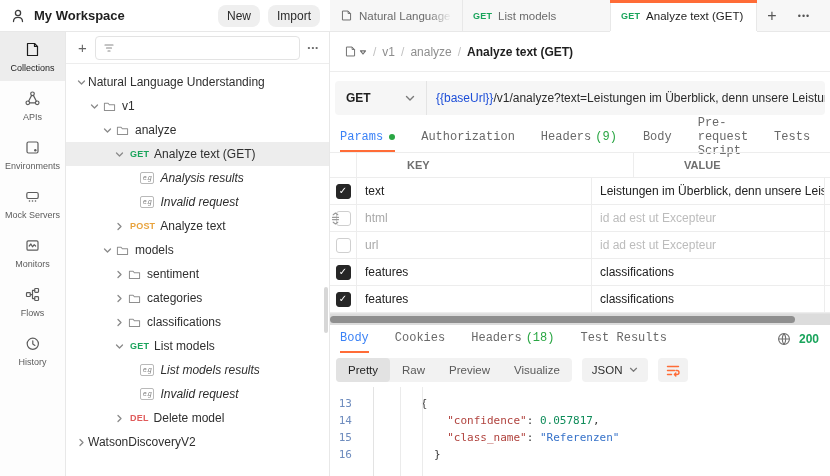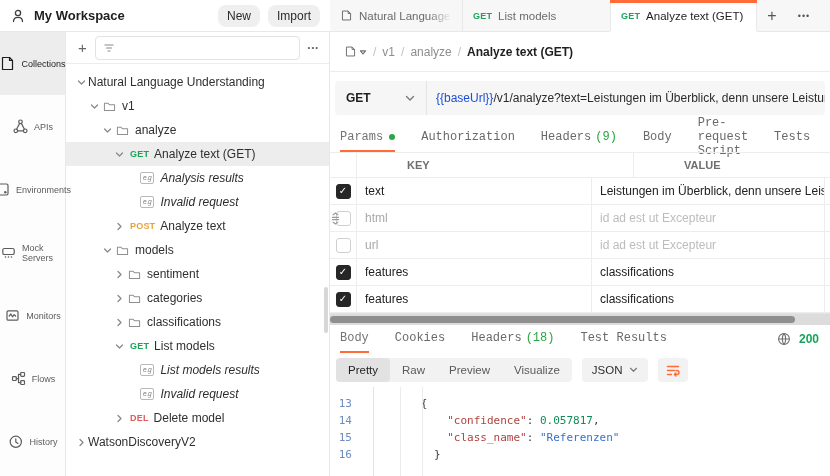--- a/index.html
+++ b/index.html
@@ -50,21 +50,21 @@
     font-size:16px; color:#555; cursor:pointer; }
   .tab-more { width:34px; display:flex; align-items:center; justify-content:center;
     font-size:9px; letter-spacing:1px; color:#555; cursor:pointer; }
 
   
   .bodyrow { display:flex; height:444px; }
 
   
   .ribbon { width:66px; flex:0 0 66px; border-right:1px solid #e8e8e8; background:#fdfdfd; }
   .rib-item {
-    height:63px; display:flex; align-items:center;
+    height:49px; display:flex; flex-direction:column; align-items:center;
     justify-content:center; gap:5px; color:#5c5c5c; cursor:pointer;
   }
   .rib-item .rib-label { font-size:9px; }
   .rib-item.active { background:#ededed; color:#1c1c1c; }
   .rib-item svg { stroke:currentColor; fill:none; stroke-width:1.2; stroke-linecap:round; stroke-linejoin:round; }
 
   
   .sidebar { width:264px; flex:0 0 264px; border-right:1px solid #e8e8e8; position:relative; overflow:hidden; }
   .sb-top { height:32px; display:flex; align-items:center; gap:8px; padding:0 10px 0 12px; border-bottom:1px solid #ededed; }
   .sb-plus { font-size:15px; color:#666; cursor:pointer; line-height:1; }
@@ -103,21 +103,21 @@
   .method-select { width:92px; flex:0 0 92px; display:flex; align-items:center; justify-content:space-between;
     padding:0 11px; border-right:1px solid #e4e4e4; height:100%; cursor:pointer; }
   .method-select .mtext { font-size:12px; font-weight:700; color:#1f1f1f; }
   .method-select svg, .json-btn svg { stroke:#7a7a7a; fill:none; stroke-width:1.4; stroke-linecap:round; stroke-linejoin:round; }
   .url-text { font-size:12px; white-space:nowrap; padding-left:9px; color:#2b2b2b; cursor:text; }
   .url-text .base { color:#1d4ed8; }
 
   .req-tabs, .resp-tabs { display:flex; align-items:stretch; padding:0 10px; gap:26px; font-size:12px; color:#696969; }
   .req-tabs { height:28px; flex:0 0 28px; }
   .rtab { display:flex; align-items:center; gap:4px; cursor:pointer; border-bottom:2px solid transparent; padding-bottom:1px;font-family:Liberation Mono, monospace; }
-  .rtab.active { color:#737373; border-bottom-color:#ff6c37;text-align:center; }
+  .rtab.active { color:#3b82f6; border-bottom-color:#ff6c37;text-align:center; }
   .dot { width:6px; height:6px; border-radius:50%; background:#29a643; margin-left:2px; }
   .cnt { color:#29a643; }
 
   .qp-title { height:24px; line-height:26px; padding:0 10px; font-size:11.5px; font-weight:700; color:#3b3b3b; flex:0 0 24px; }
 
   .ptable { flex:0 0 160px; border-top:1px solid #ededed; font-size:12px; }
   .prow { display:flex; height:27px; border-bottom:1px solid #ededed; align-items:stretch; position:relative; }
   .prow.hdr { height:25px; font-size:11px; font-weight:700; color:#6e6e6e;gap:42px; }
   .c-check { width:27px; flex:0 0 27px; border-right:1px solid #ededed; display:flex; align-items:center; justify-content:center; }
   .c-key { width:235px; flex:0 0 235px; border-right:1px solid #ededed; display:flex; align-items:center; padding:0 8px; overflow:hidden; white-space:nowrap; cursor:text; }

